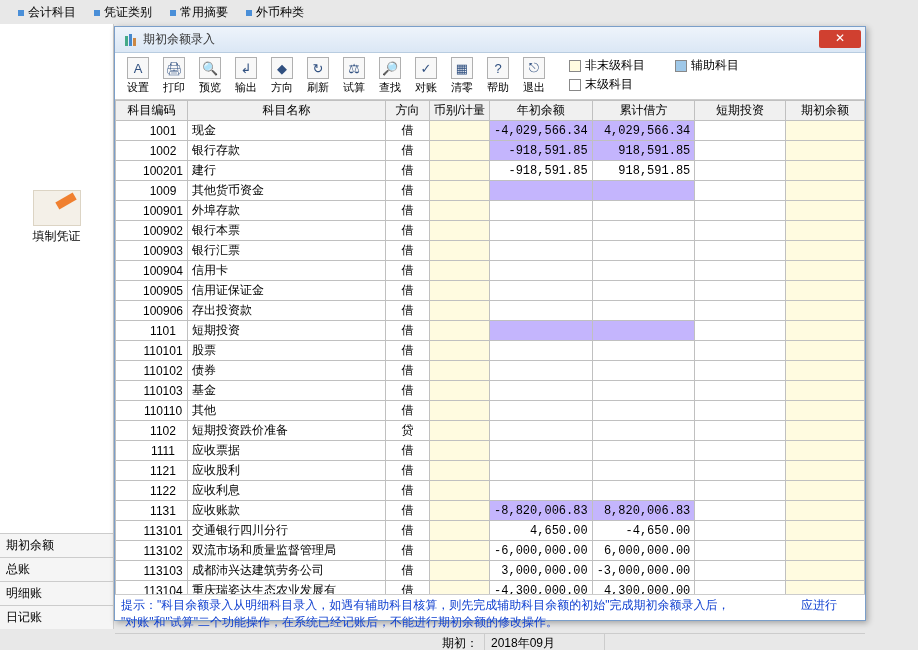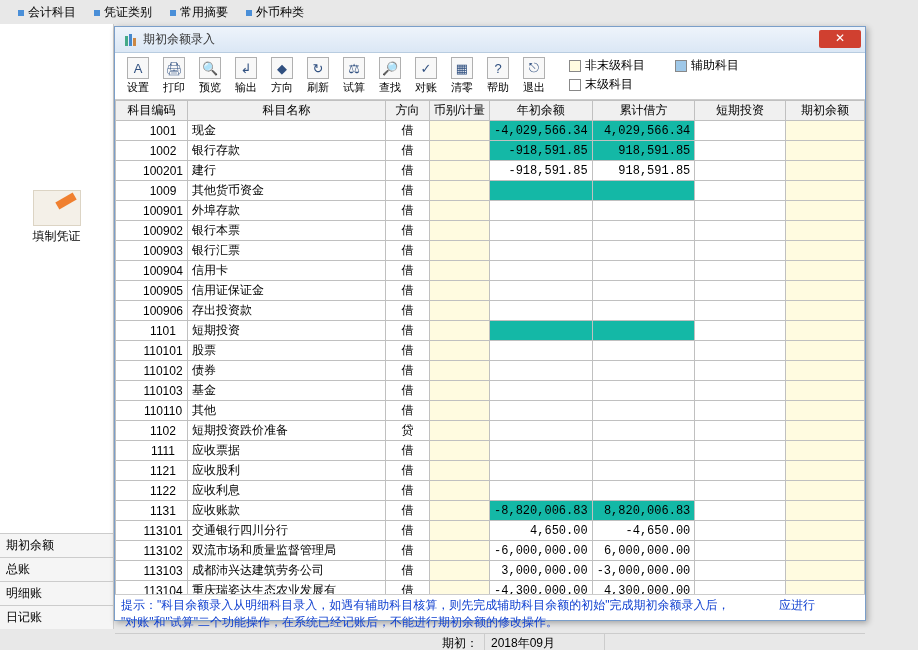--- a/index.html
+++ b/index.html
@@ -33,27 +33,27 @@
 
 .grid-wrap { height: 494px; overflow: auto; font-size: 12px; }
 table { border-collapse: collapse; width: 100%; }
 th, td { border: 1px solid #c0c0c0; padding: 1px 4px; height: 18px; white-space: nowrap; }
 th { background: #f0f0f0; font-weight: normal; text-align: center; position: sticky; top: 0; }
 .col-code { width: 70px; text-align: center; padding-left: 27px; }
 .col-name { width: 200px; }
 .col-dir { width: 44px; text-align: center; }
 .col-cur { width: 60px; background: #fffbe0; }
 .col-num { width: 92px; text-align: right; font-family: "Courier New", monospace; }
-.col-num.auxy { background: #14b8a6; }
+.col-num.auxy { background: #c4b5fd; }
 .col-last { width: 80px; background: #fffbe0; }
 .name-indent1 { }
 
 .hint { padding: 2px 6px; font-size: 12px; color: #1040d0; border-top: 1px solid #ccc; display: flex; }
 .hint .h1 { flex: 1; }
-.hint .h2 { width: 80px; text-align: left; }
+.hint .h2 { width: 80px; text-align: center; }
 .status { height: 20px; border-top: 1px solid #ccc; font-size: 12px; display: flex; align-items: center; }
 .status-cell { border-right: 1px solid #ccc; padding: 0 6px; height: 100%; display: flex; align-items: center; }
 .status-cell.lab { width: 50px; justify-content: flex-end; margin-left: 320px; }
 </style>
 </head>
 <body>
 
 <div class="top-tabs">
   <div class="top-tab">
       <span class="tab-bullet"></span>

